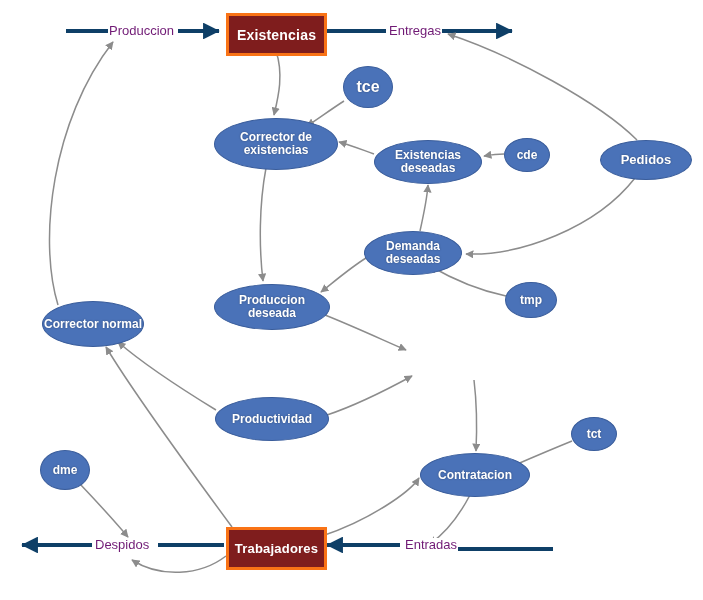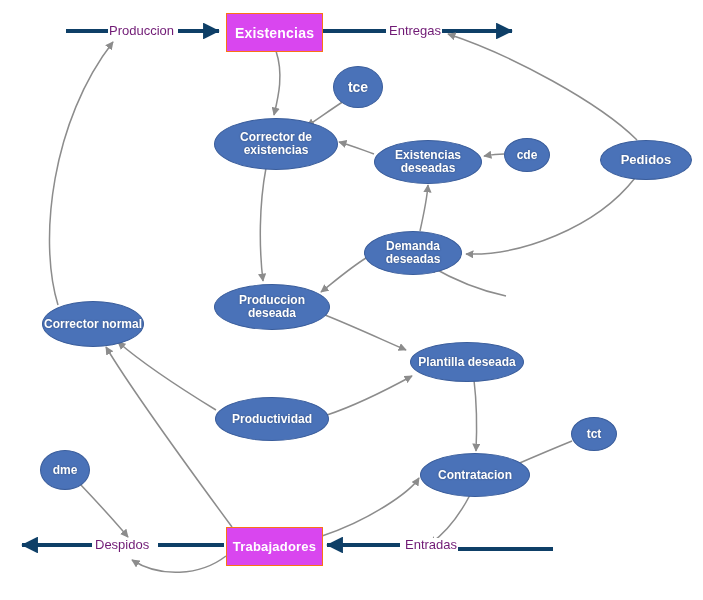--- a/index.html
+++ b/index.html
@@ -13,22 +13,22 @@
   .node.ellipse{
     background:#4a72b8;
     border:1px solid #3a5d9b;
     border-radius:50%;
     color:#ffffff;
     font-weight:bold;
     text-shadow:0 0 2px rgba(0,0,0,.35);
     line-height:1.05;
   }
   .node.box{
-    background:#d946ef;
-    border:1px solid #f97316;
+    background:#7f1d1d;
+    border:3px solid #f97316;
     color:#ffffff;
     font-weight:bold;
     letter-spacing:.2px;
   }
   .flow-label{
     position:absolute;
     color:#701a75;
     font-size:13px;
     background:#ffffff;
     padding:0 1px;
@@ -93,52 +93,52 @@
   </div>
 
   <div class="node box" style="left:226px;top:527px;width:95px;height:37px;font-size:13px;">
     <span>Trabajadores</span>
   </div>
 
   <div class="node ellipse" style="left:214px;top:118px;width:122px;height:50px;font-size:12px;">
     <span>Corrector de existencias</span>
   </div>
 
-  <div class="node ellipse" style="left:333px;top:66px;width:48px;height:40px;font-size:14px;">
+  <div class="node ellipse" style="left:343px;top:66px;width:48px;height:40px;font-size:16px;">
     <span>tce</span>
   </div>
 
   <div class="node ellipse" style="left:374px;top:140px;width:106px;height:42px;font-size:12px;">
     <span>Existencias deseadas</span>
   </div>
 
   <div class="node ellipse" style="left:504px;top:138px;width:44px;height:32px;font-size:12px;">
     <span>cde</span>
   </div>
 
   <div class="node ellipse" style="left:600px;top:140px;width:90px;height:38px;font-size:13px;">
     <span>Pedidos</span>
   </div>
 
   <div class="node ellipse" style="left:364px;top:231px;width:96px;height:42px;font-size:12px;">
     <span>Demanda deseadas</span>
   </div>
 
+  <div class="node ellipse" style="left:505px;top:282px;width:50px;height:34px;font-size:12px;">
+    <span>tmp</span>
+  </div>
 
   <div class="node ellipse" style="left:214px;top:284px;width:114px;height:44px;font-size:12px;">
     <span>Produccion deseada</span>
   </div>
 
   <div class="node ellipse" style="left:42px;top:301px;width:100px;height:44px;font-size:12px;">
     <span>Corrector normal</span>
   </div>
 
-  <div class="node ellipse" style="left:410px;top:342px;width:112px;height:38px;font-size:12px;">
-    <span>Plantilla deseada</span>
-  </div>
 
   <div class="node ellipse" style="left:215px;top:397px;width:112px;height:42px;font-size:12px;">
     <span>Productividad</span>
   </div>
 
   <div class="node ellipse" style="left:571px;top:417px;width:44px;height:32px;font-size:12px;">
     <span>tct</span>
   </div>
 
   <div class="node ellipse" style="left:420px;top:453px;width:108px;height:42px;font-size:12px;">

